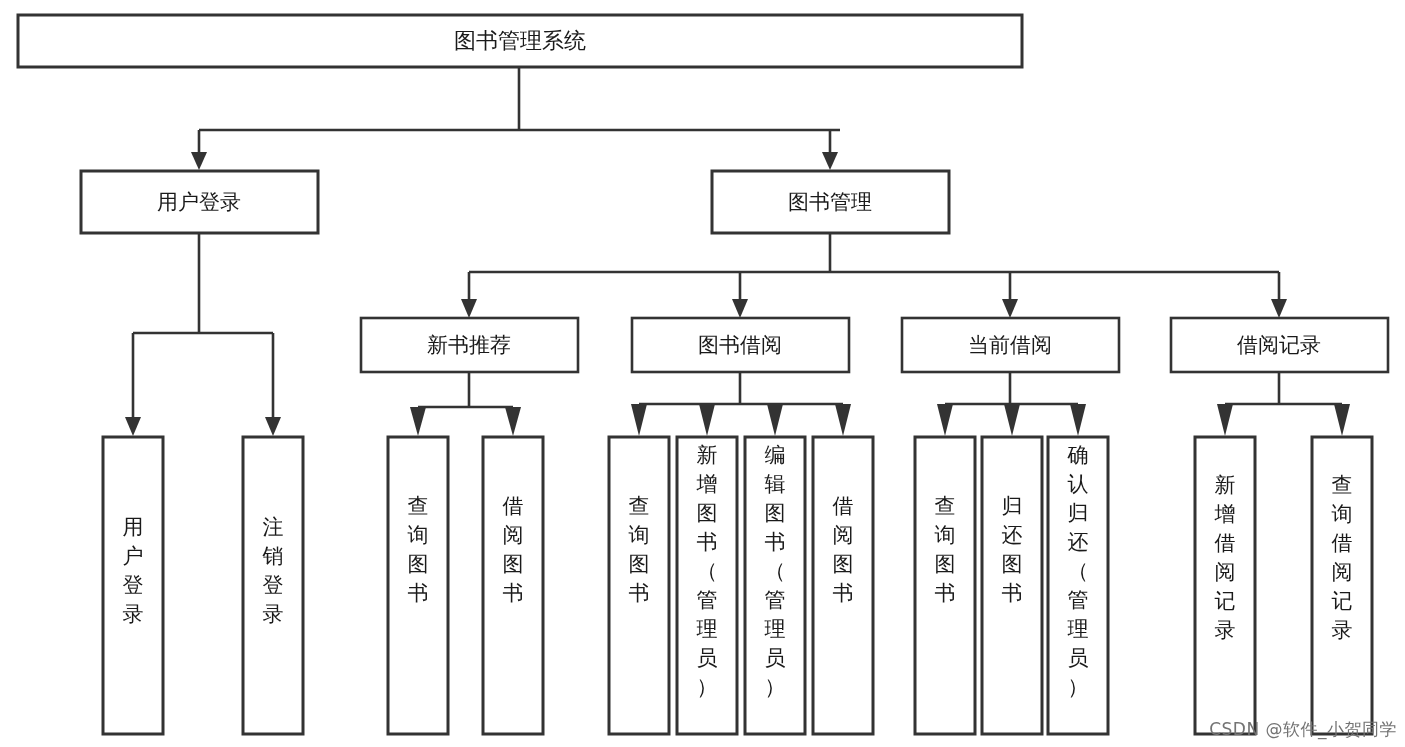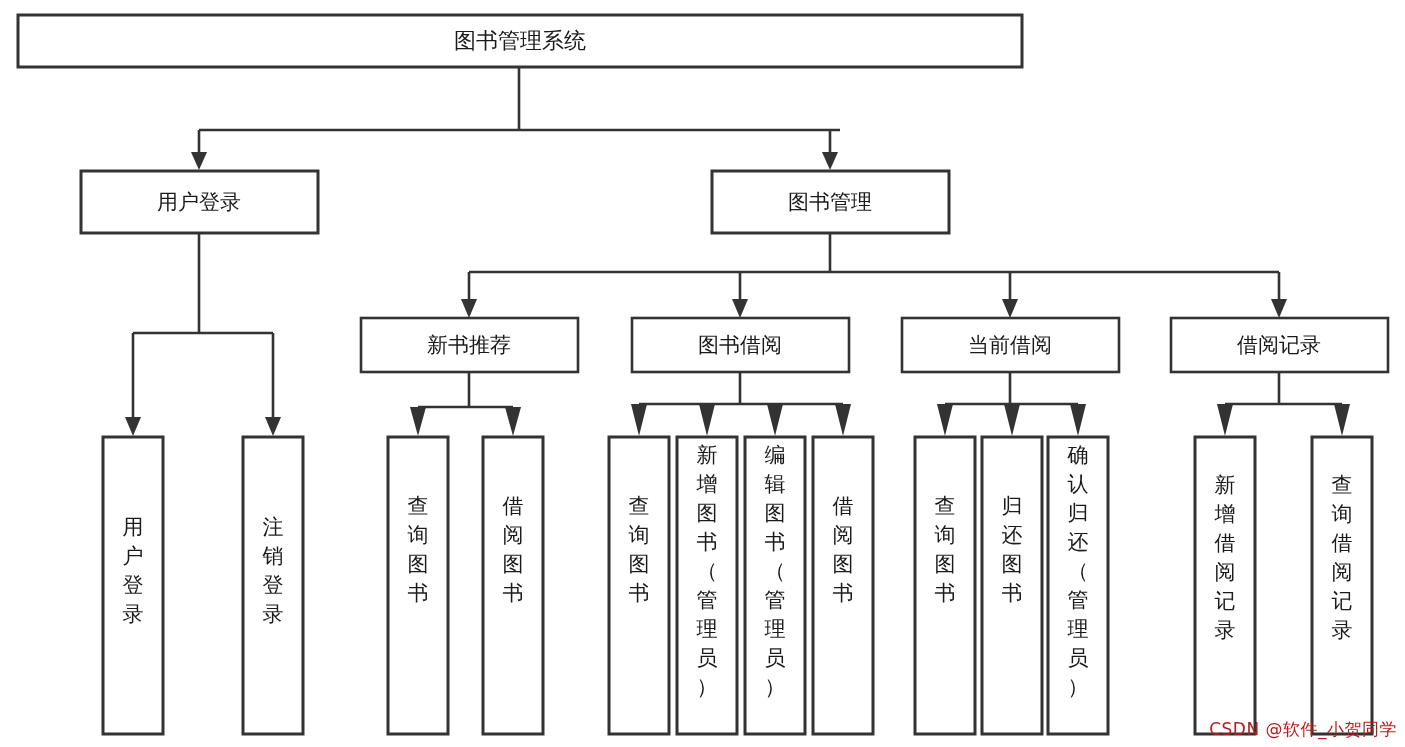--- a/index.html
+++ b/index.html
@@ -60,21 +60,21 @@
     font-size: 21px;
     fill: #1a1a1a;
     text-anchor: middle;
   }
   .watermark {
     position: absolute;
     right: 8px;
     bottom: 6px;
     font-family: "DejaVu Sans", "Liberation Sans", sans-serif;
     font-size: 17px;
-    color: #b91c1c;
+    color: #737373;
     letter-spacing: 0.5px;
     white-space: nowrap;
     user-select: none;
     margin-left: 15px;
   }
 </style>
 </head>
 <body>
 
 <div id="diagram-root">

